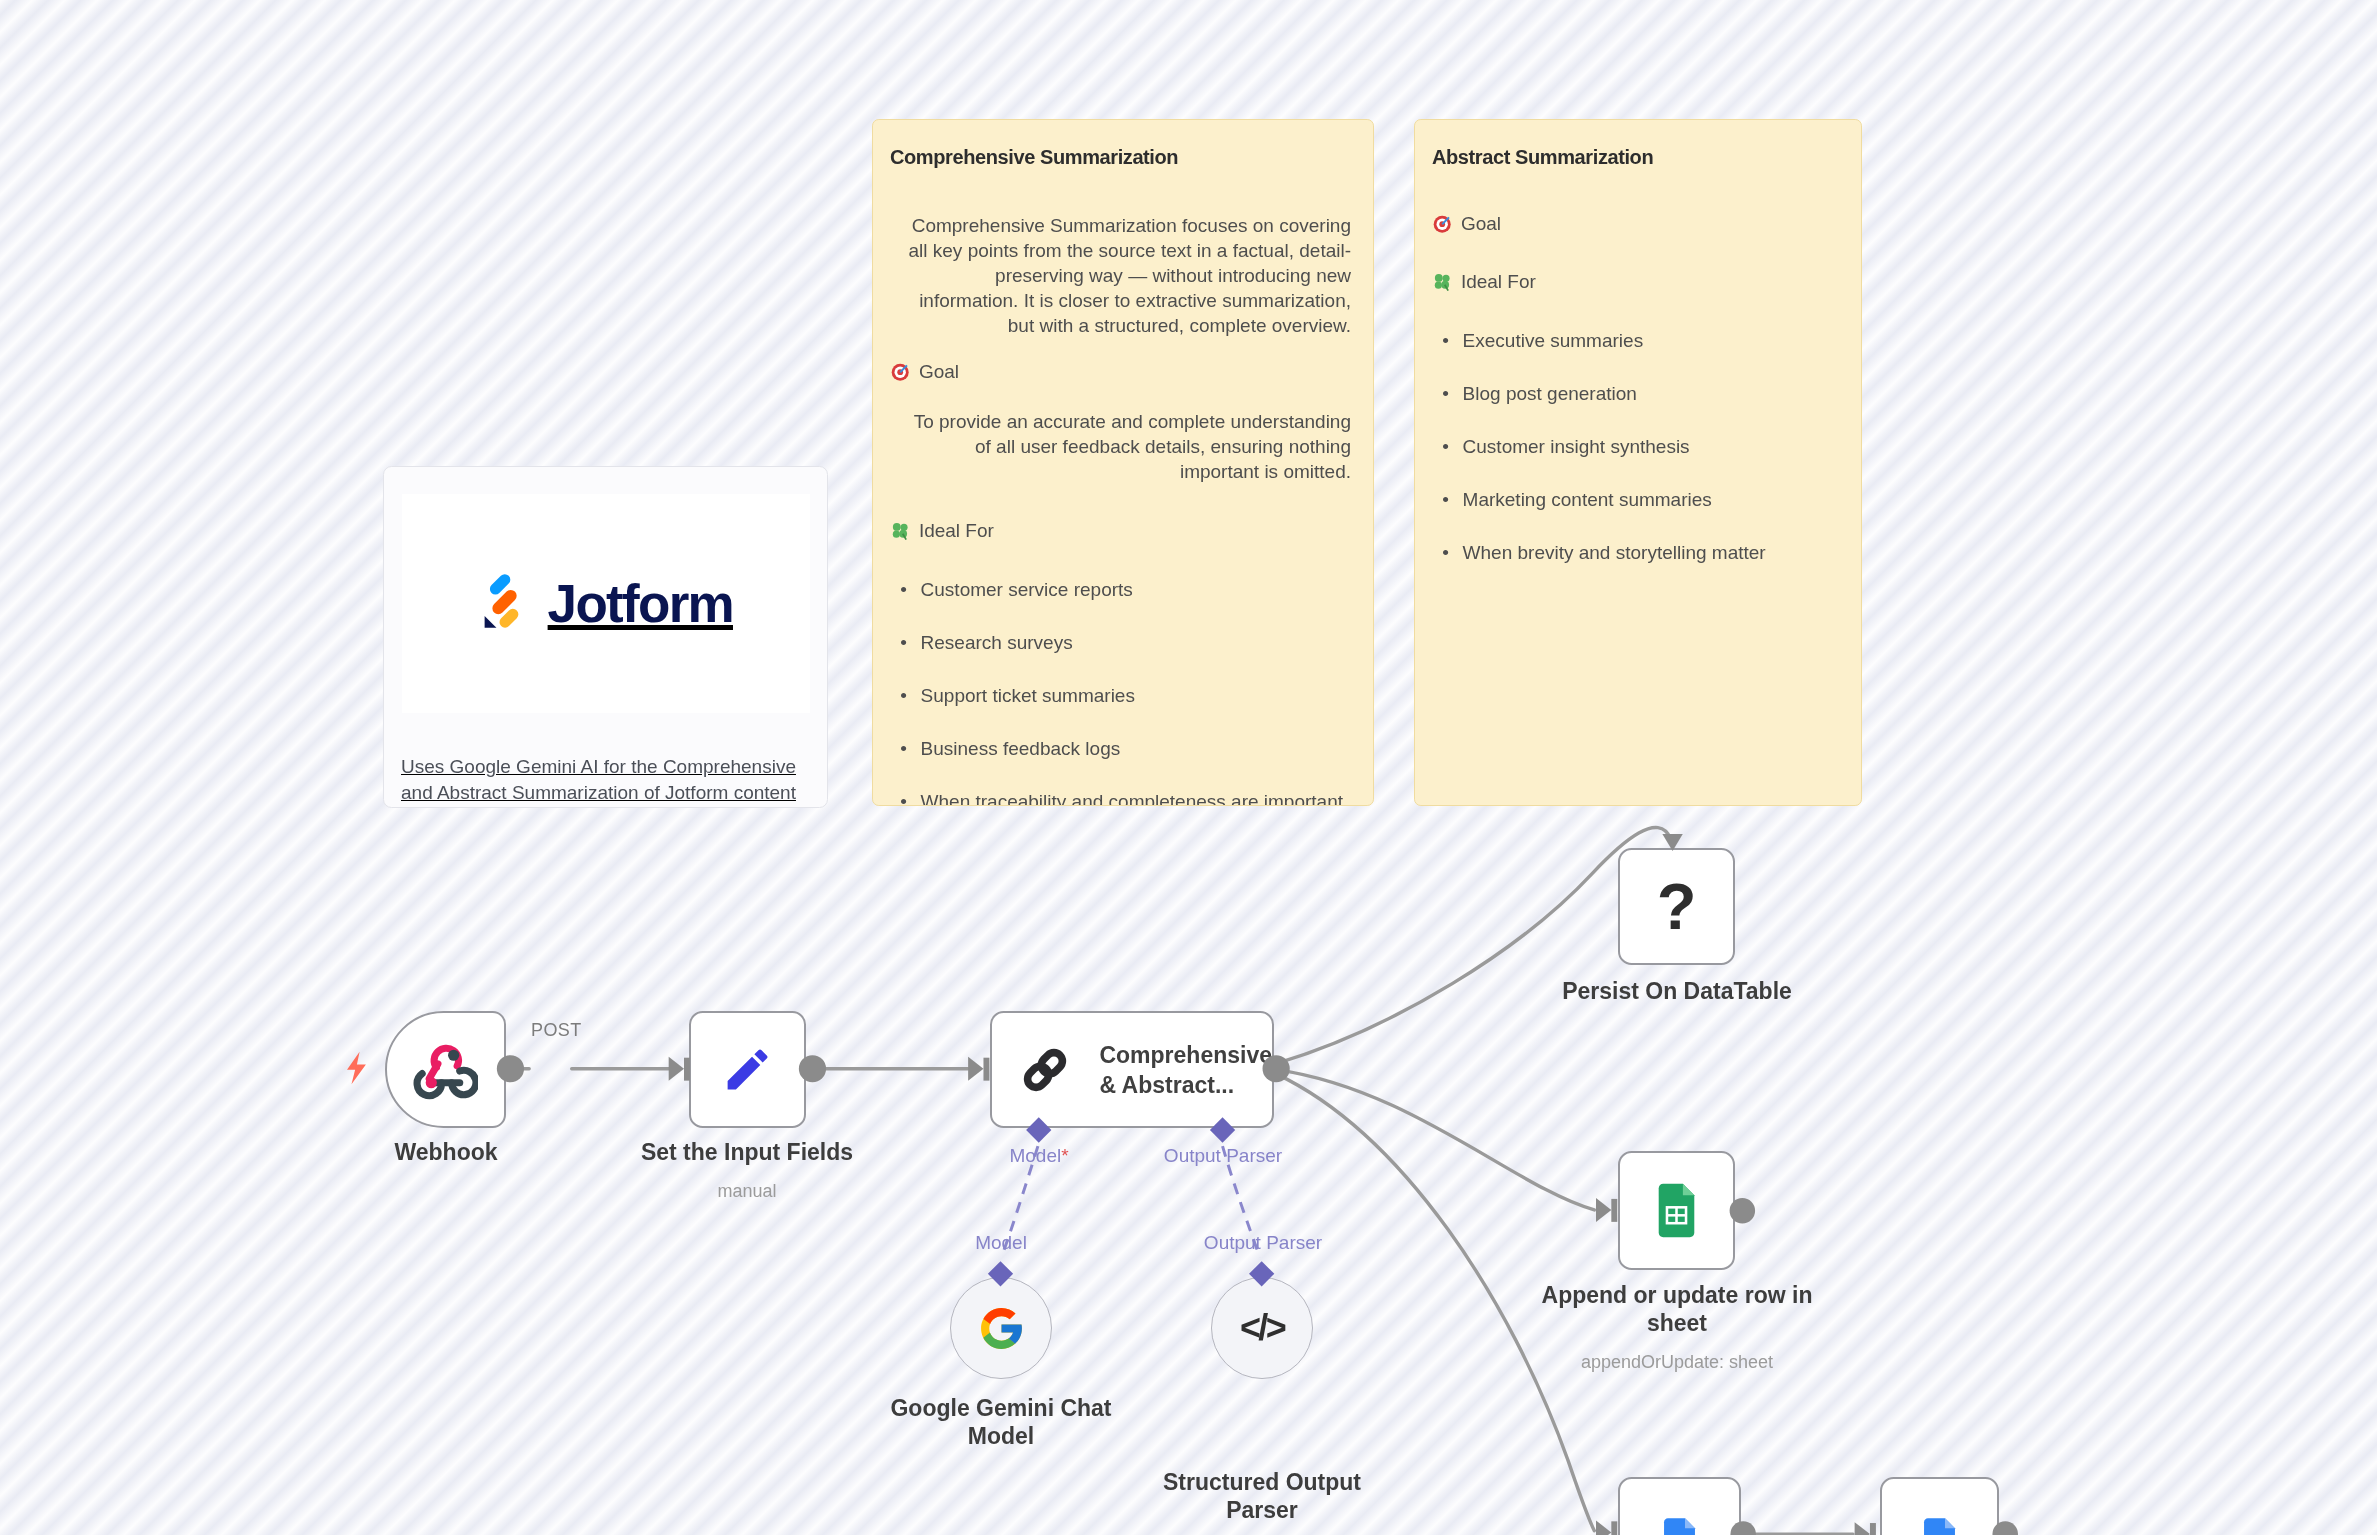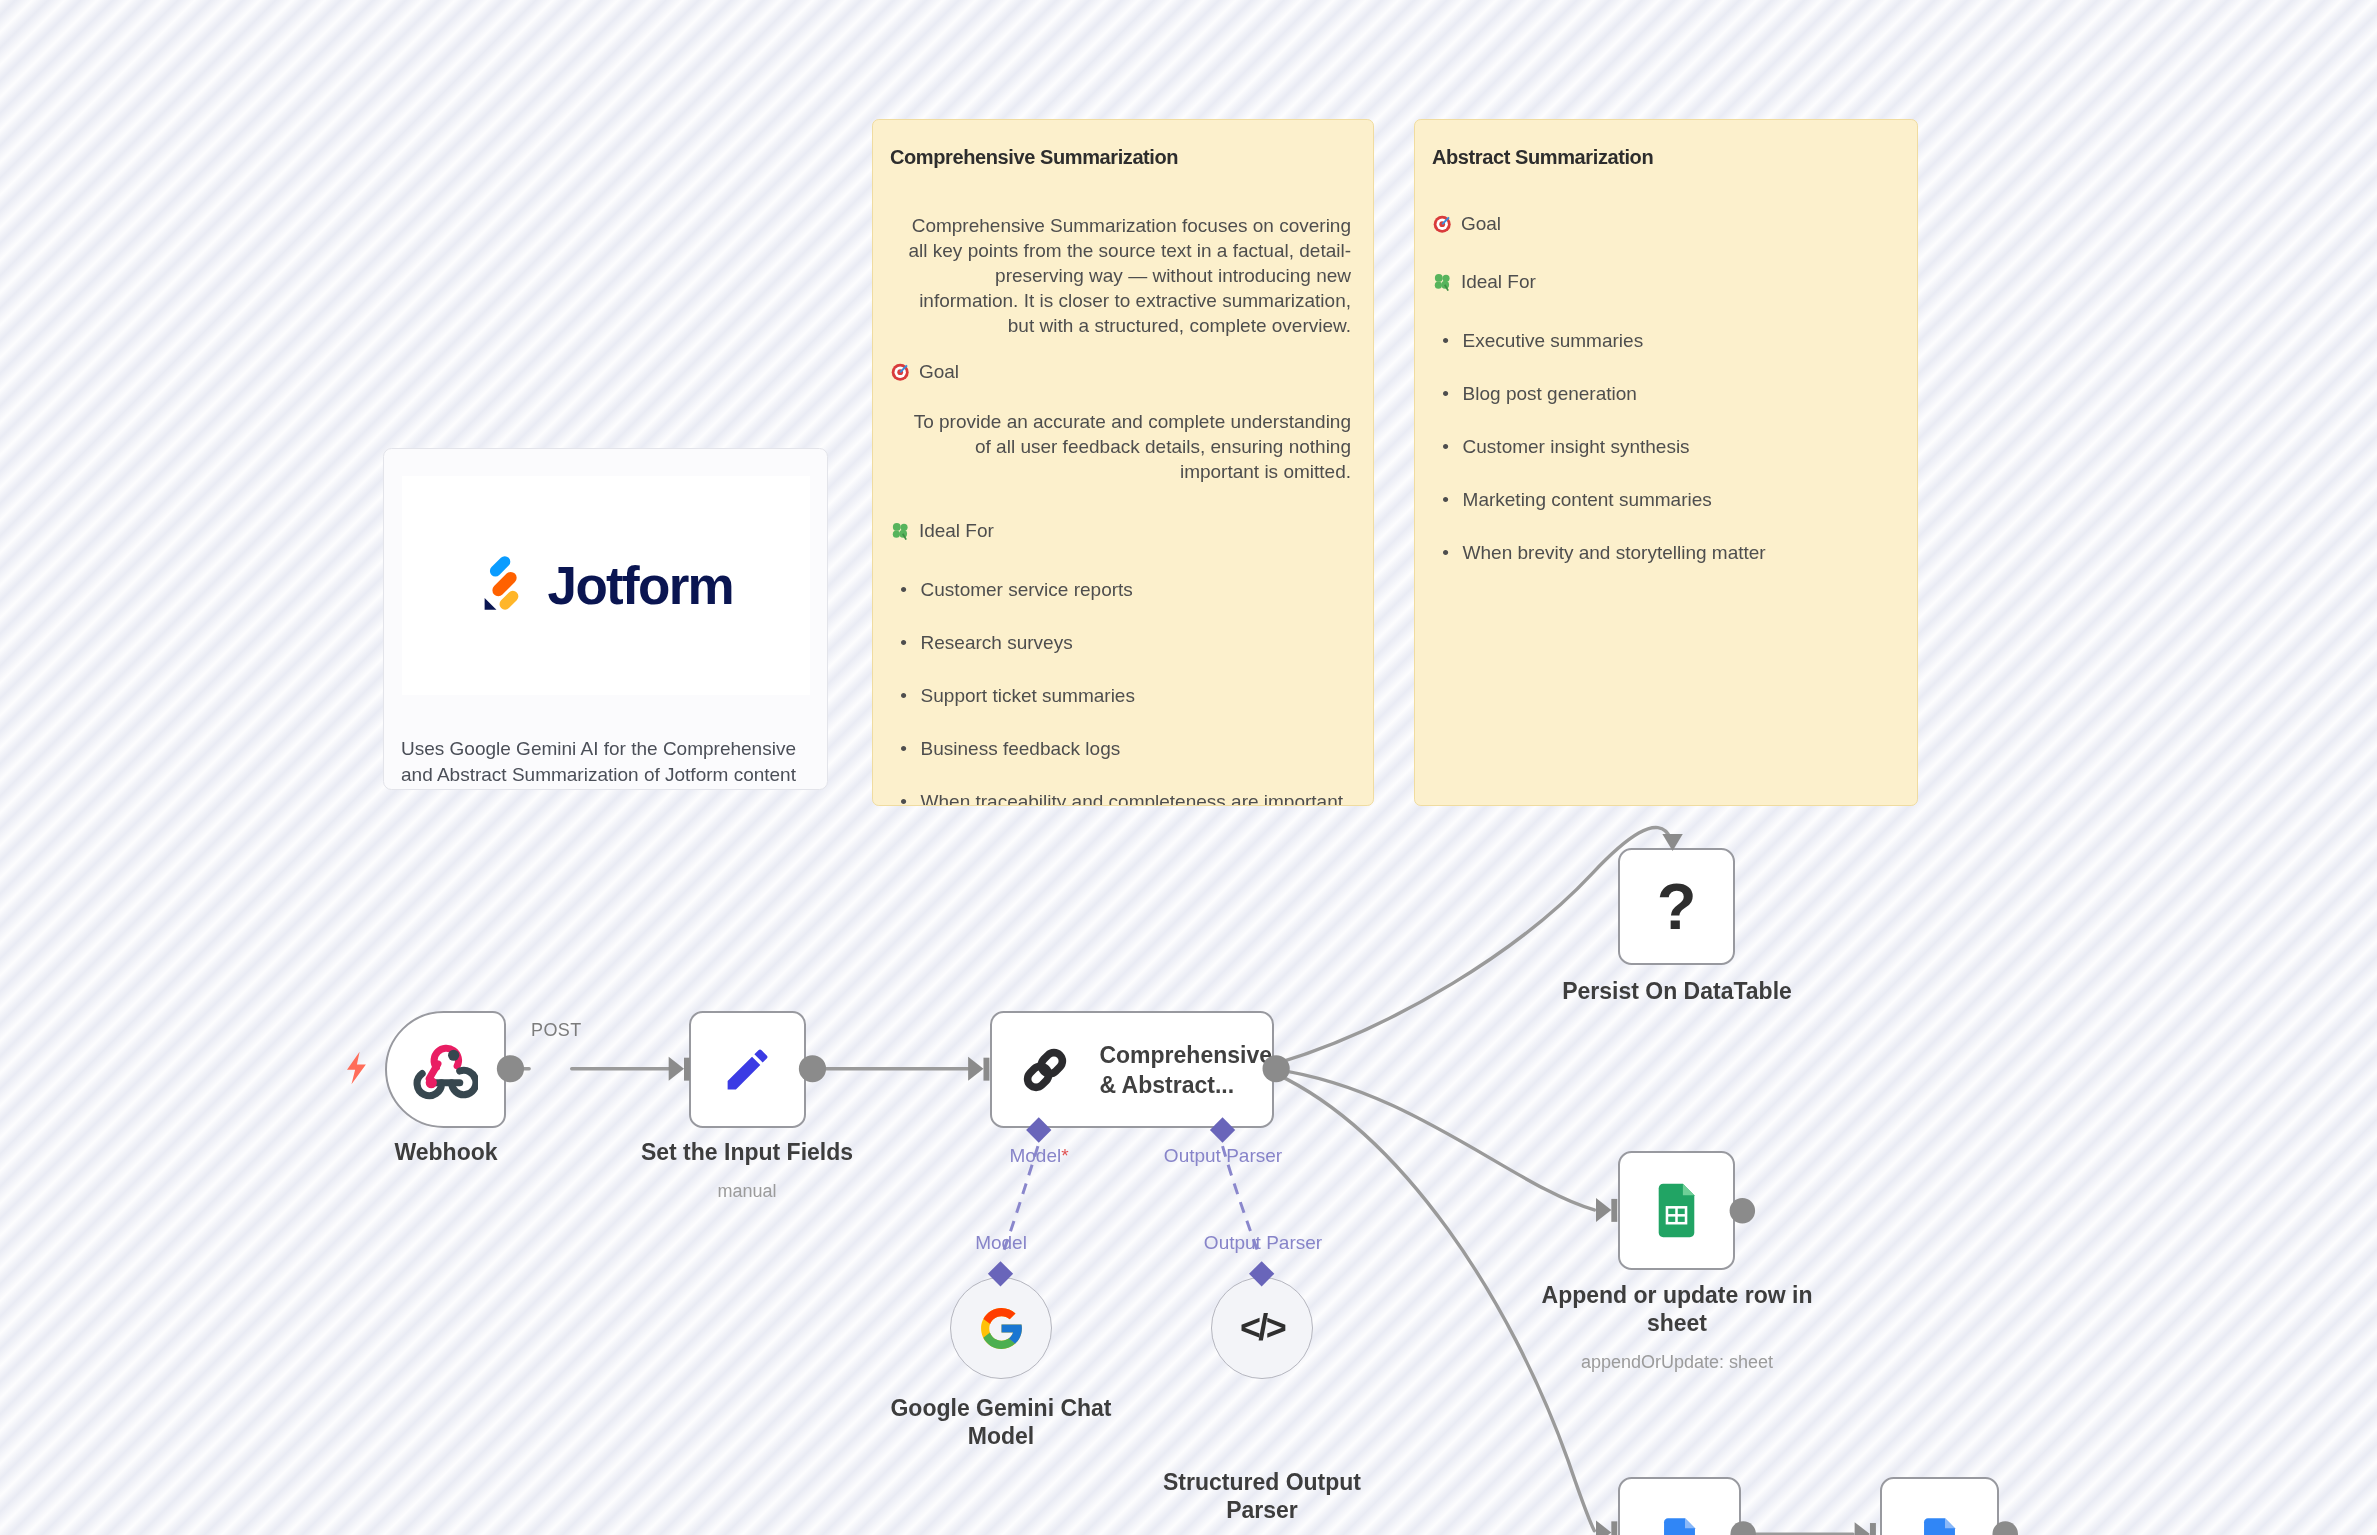--- a/index.html
+++ b/index.html
@@ -17,22 +17,22 @@
   }
   .note h2 { margin:0 0 39px 0; font-size:20px; line-height:34px; color:#2d2d2d; letter-spacing:-0.4px; font-weight:700;}
   .note p  { margin:0 0 23px 12px; font-size:19px; line-height:25px;text-align:right; }
   .note .iconline { display:flex; align-items:center; gap:8.5px; font-size:19px; margin:0 0 25.5px 0; }
   .note .iconline .nicon { display:inline-flex; width:20.4px; height:20.4px; }
   .note ul { list-style:none; margin:36px 0 0 0; padding:0 0 0 10.2px; }
   .note li { font-size:19px; line-height:24px; margin-bottom:29px; padding-left:20.4px; position:relative; }
   .note li::before { content:"•"; position:absolute; left:0; top:0; color:#4e4e4e; }
   
   .jcard {
-    position:absolute; left:383px; top:448px; width:445px; height:342px; box-sizing:border-box;
-    background:#fbfbfd; border:1.7px solid #e3e4ea; border-radius:8.5px; padding:27px 17px 0 17px;
+    position:absolute; left:383px; top:466px; width:445px; height:342px; box-sizing:border-box;
+    background:#fbfbfd; border:1.7px solid #e3e4ea; border-radius:8.5px; padding:27px 17px 0 17px;text-decoration:underline;
   }
   .jcard .logo-panel {
     width:408px; height:219px; background:#ffffff; margin:0 auto;
     display:flex; align-items:center; justify-content:center; gap:13.6px;
   }
   .jcard .logo-text { font-size:53px; font-weight:700; color:#0A1551; letter-spacing:-1.7px; }
   .jcard .caption { margin-top:41px; font-size:19px; line-height:26px; color:#4b4f58; width:430px; }
   
   .node {
     position:absolute; box-sizing:border-box; background:#fff;
@@ -108,21 +108,21 @@
     </div>
     <ul>
       <li>Customer service reports</li>
       <li>Research surveys</li>
       <li>Support ticket summaries</li>
       <li>Business feedback logs</li>
       <li>When traceability and completeness are important</li>
     </ul>
   </div>
 
-  <div class="note" style="left:1414px; top:119px; width:504px; height:687px;">
+  <div class="note" style="left:1414px; top:119px; width:448px; height:687px;">
     <h2>Abstract Summarization</h2>
     <div class="iconline">
       <span class="nicon">
         <svg width="20.4" height="20.4" viewBox="0 0 24 24">
             <circle cx="12" cy="12" r="10" fill="#D93B3B"></circle>
             <circle cx="12" cy="12" r="6.7" fill="#fff"></circle>
             <circle cx="12" cy="12" r="3.4" fill="#D93B3B"></circle>
             <path d="M12 12 L20 4" stroke="#3D8BD9" stroke-width="2.4"></path>
           </svg>
       </span>

